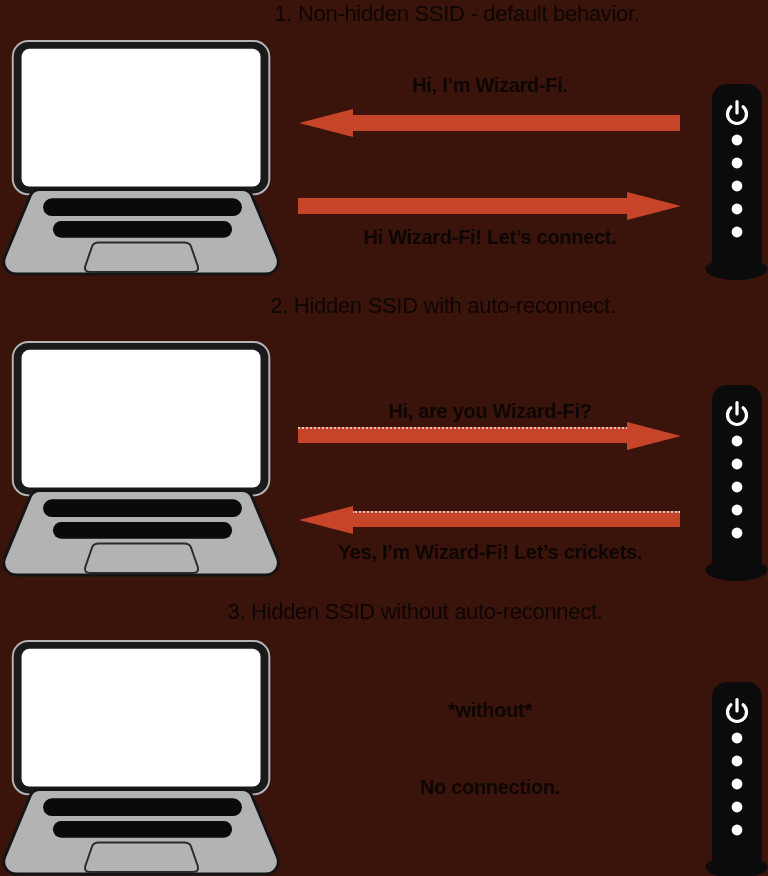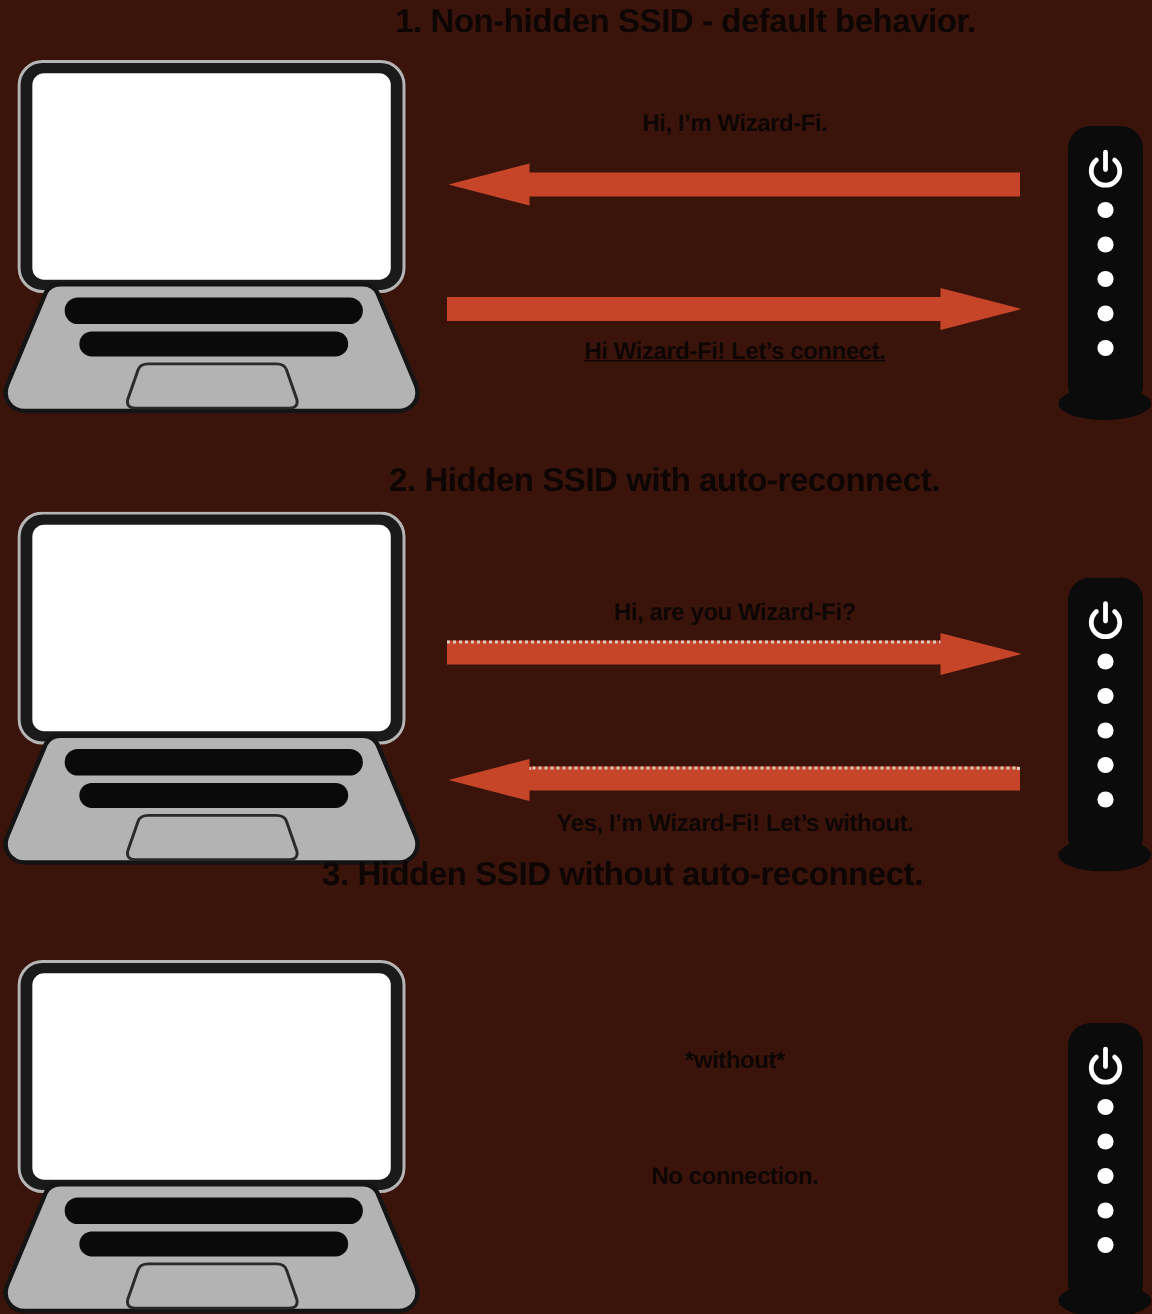--- a/index.html
+++ b/index.html
@@ -7,45 +7,45 @@
     position:relative;
     width:768px;height:876px;
     background:var(--background,#3a140b);
     overflow:hidden;
     font-family:"Liberation Sans","DejaVu Sans",sans-serif;
     color:var(--text,#0d0604);
   }
   .title{
     position:absolute;left:0;right:0;margin:0;
     text-align:center;
-    font-size:22px;font-weight:700;letter-spacing:-0.3px;
+    font-size:22px;font-weight:400;letter-spacing:-0.3px;
     color:var(--text,#0d0604);
   }
   .s1 .title{top:1px;padding-left:146px;}
-  .s2 .title{top:307px;padding-left:118px;}
-  .s3 .title{top:570px;padding-left:62px;}
+  .s2 .title{top:293px;padding-left:118px;}
+  .s3 .title{top:599px;padding-left:62px;}
 
   .laptop{position:absolute;left:1px;width:284px;height:236px;}
   .s1 .laptop{top:40px;}
   .s2 .laptop{top:341px;}
   .s3 .laptop{top:640px;}
 
   .router{position:absolute;left:705px;width:63px;height:196px;}
   .s1 .router{top:84px;}
   .s2 .router{top:385px;}
   .s3 .router{top:682px;}
 
   .msg{
     position:absolute;left:298px;width:384px;
     text-align:center;
-    font-size:16px;font-weight:700;letter-spacing:-0.3px;
+    font-size:20px;font-weight:700;letter-spacing:-0.3px;
     color:var(--text,#0d0604);
   }
   .s1 .m-top{top:74px;}
-  .s1 .m-bottom{top:226px;text-decoration:underline;}
+  .s1 .m-bottom{top:226px;}
   .s2 .m-top{top:400px;}
   .s2 .m-bottom{top:541px;}
   .s3 .m-top{top:699px;}
   .s3 .m-bottom{top:776px;}
 
   .arrow{position:absolute;height:16px;background:var(--arrow,#c64529);}
   .a-left{left:352px;width:328px;}
   .a-right{left:298px;width:330px;}
   .a-left::before{
     content:"";position:absolute;left:-53px;top:50%;transform:translateY(-50%);
@@ -111,21 +111,21 @@
   </section>
 
   <section class="panel s2">
     <h2 class="title">2. Hidden SSID with auto-reconnect.</h2>
     <svg class="laptop" preserveAspectRatio="none" viewBox="0 0 290 240">
         <use href="#laptop"></use>
       </svg>
     <div class="msg m-top">Hi, are you Wizard-Fi?</div>
     <div class="arrow a-right scan"></div>
     <div class="arrow a-left scan"></div>
-    <div class="msg m-bottom">Yes, I’m Wizard-Fi! Let’s without.</div>
+    <div class="msg m-bottom">Yes, I’m Wizard-Fi! Let’s crickets.</div>
     <svg class="router" preserveAspectRatio="none" viewBox="0 0 63 196">
         <use href="#router"></use>
       </svg>
   </section>
 
   <section class="panel s3">
     <h2 class="title">3. Hidden SSID without auto-reconnect.</h2>
     <svg class="laptop" preserveAspectRatio="none" viewBox="0 0 290 240">
         <use href="#laptop"></use>
       </svg>

